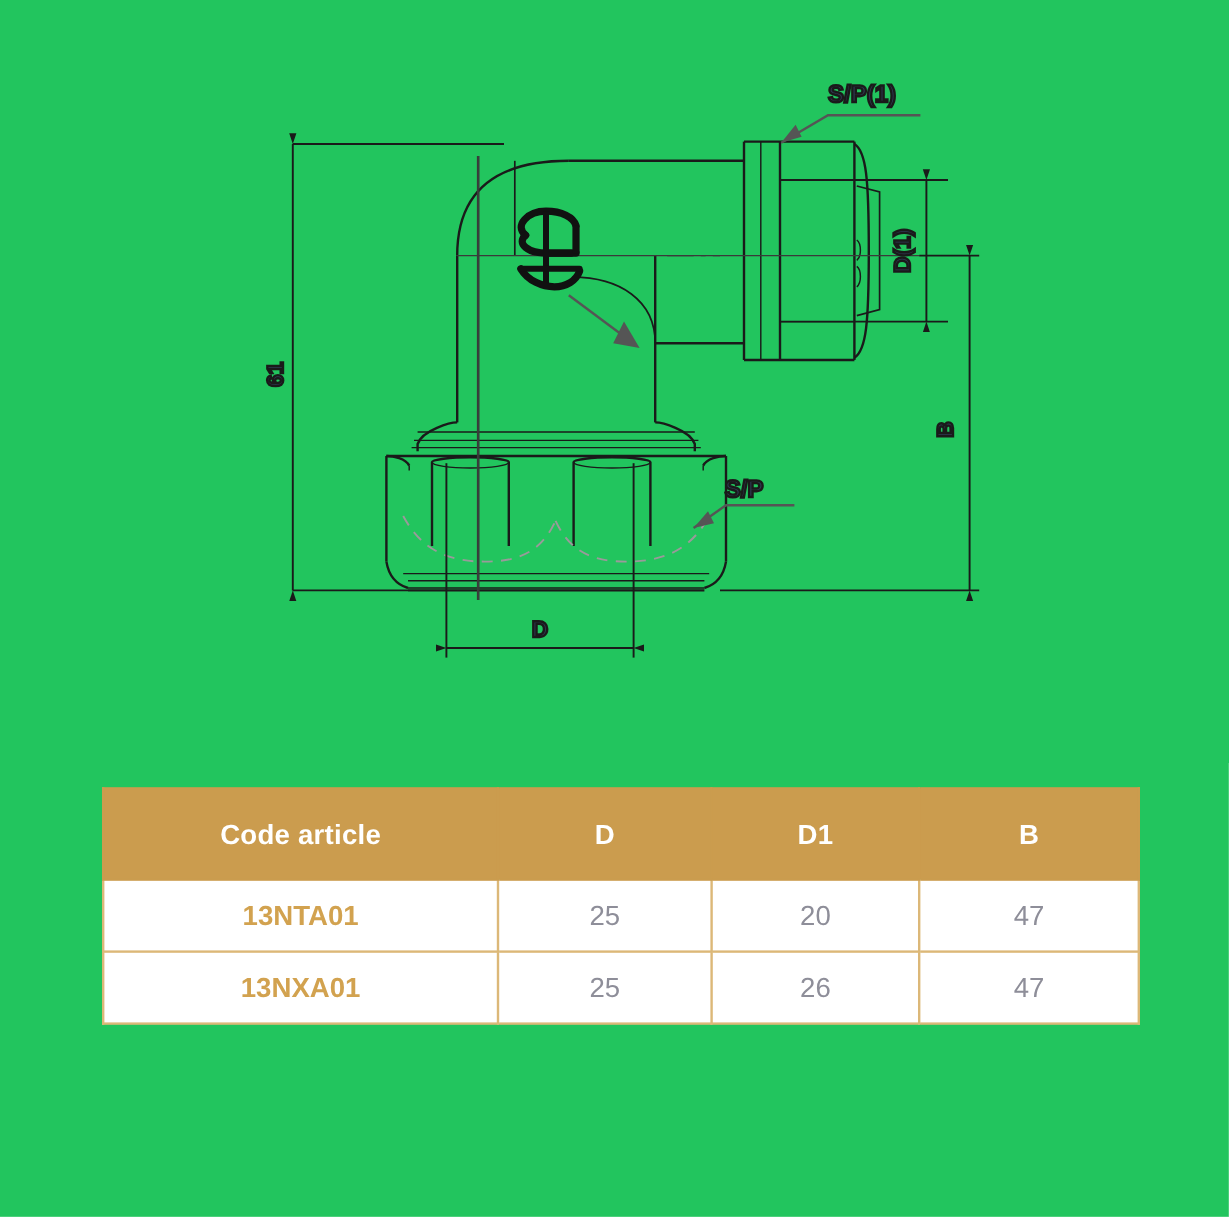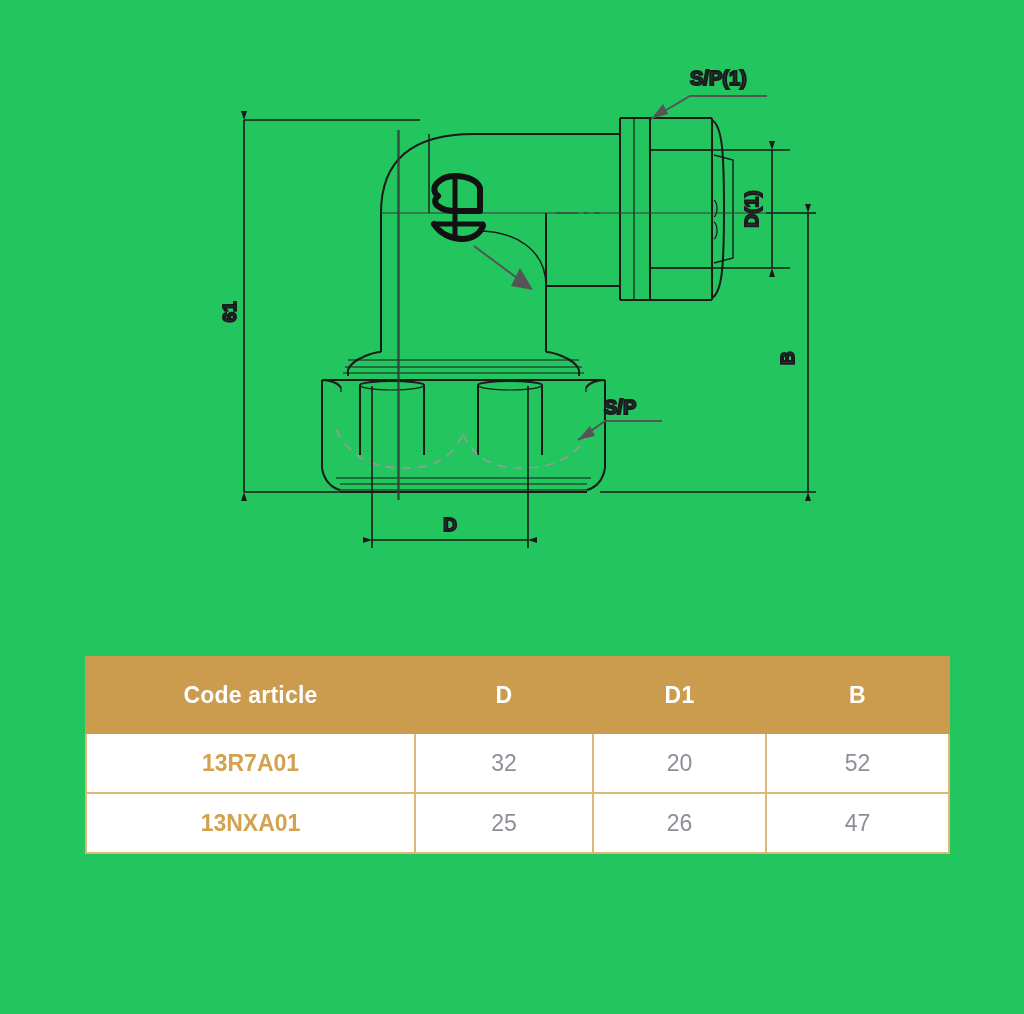--- a/index.html
+++ b/index.html
@@ -271,24 +271,24 @@
       <thead>
         <tr>
           <th>Code article</th>
           <th class="col-sep">D</th>
           <th class="col-sep">D1</th>
           <th class="col-sep">B</th>
         </tr>
       </thead>
       <tbody>
         <tr>
-          <td class="code-cell">13R7A01</td>
-          <td>32</td>
+          <td class="code-cell">13NTA01</td>
+          <td>25</td>
           <td>20</td>
-          <td>52</td>
+          <td>47</td>
         </tr>
         <tr>
           <td class="code-cell">13NXA01</td>
           <td>25</td>
           <td>26</td>
           <td>47</td>
         </tr>
       </tbody>
     </table>
   </div>

